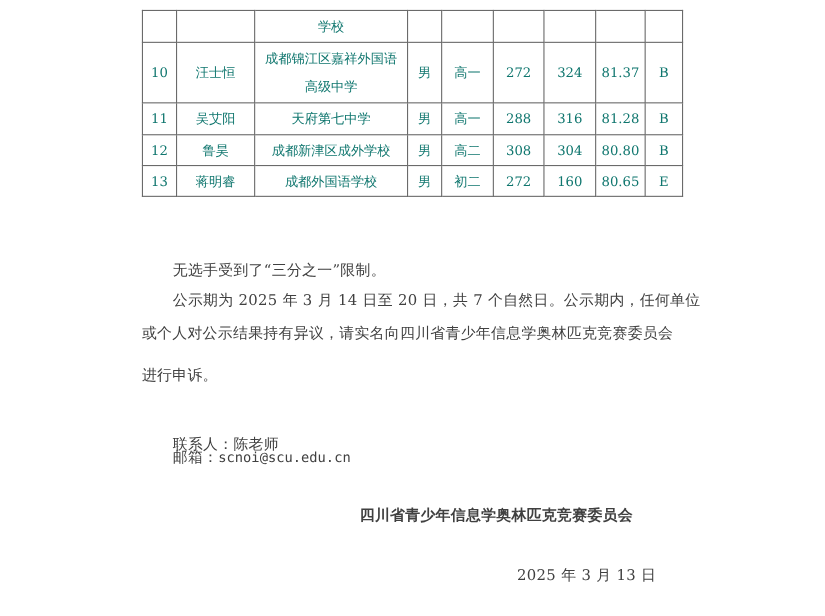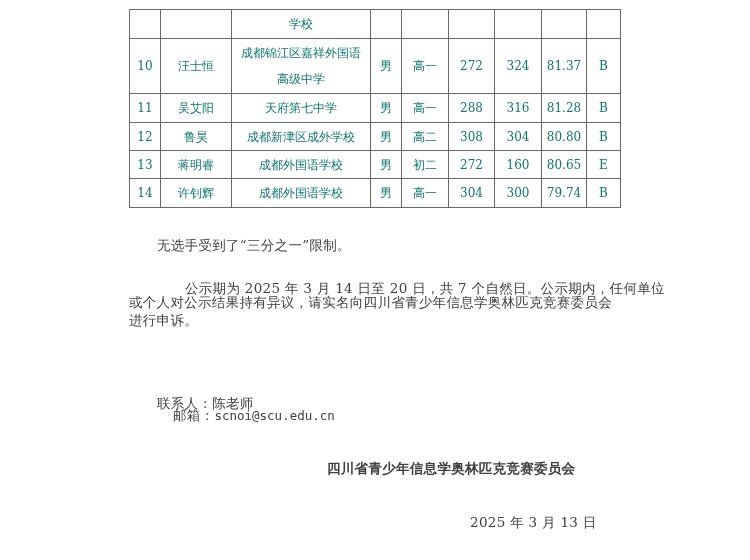--- a/index.html
+++ b/index.html
@@ -89,40 +89,29 @@
     <td>13</td>
     <td>蒋明睿</td>
     <td>成都外国语学校</td>
     <td>男</td>
     <td>初二</td>
     <td>272</td>
     <td>160</td>
     <td>80.65</td>
     <td>E</td>
   </tr>
-  <tr style="height:29px">
-    <td>14</td>
-    <td>许钊辉</td>
-    <td>成都外国语学校</td>
-    <td>男</td>
-    <td>高一</td>
-    <td>304</td>
-    <td>300</td>
-    <td>79.74</td>
-    <td>B</td>
-  </tr>
 </tbody>
   </table>
 
 <div class="p" style="left:157px; top:237px;">无选手受到了“三分之一”限制。</div>
-<div class="p" style="left:157px; top:280px;margin-left:28px;">公示期为 2025 年 3 月 14 日至 20 日，共 7 个自然日。公示期内，任何单位</div>
+<div class="p" style="left:157px; top:264px;">公示期为 2025 年 3 月 14 日至 20 日，共 7 个自然日。公示期内，任何单位</div>
 <div class="p" style="left:129px; top:294px;">或个人对公示结果持有异议，请实名向四川省青少年信息学奥林匹克竞赛委员会</div>
-<div class="p" style="left:129px; top:312px;">进行申诉。</div>
+<div class="p" style="left:129px; top:332px;">进行申诉。</div>
 
 <div class="p" style="left:157px; top:395px;">
   <span>联系人：</span><span>陈老师</span>
 </div>
-<div class="p" style="left:157px; top:407px;margin-left:16px;">
+<div class="p" style="left:157px; top:407px;">
   <span>邮箱：</span><span class="mono">scnoi@scu.edu.cn</span>
 </div>
 
 <div class="p" style="left:327px; top:460px;font-weight:bold;">四川省青少年信息学奥林匹克竞赛委员会</div>
 <div class="p" style="left:470px; top:514px;text-align:right;">2025 年 3 月 13 日</div>
 
 </body></html>

